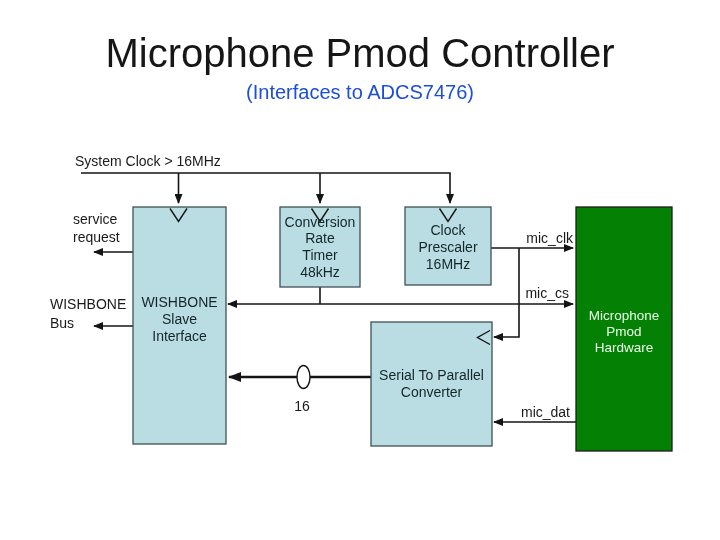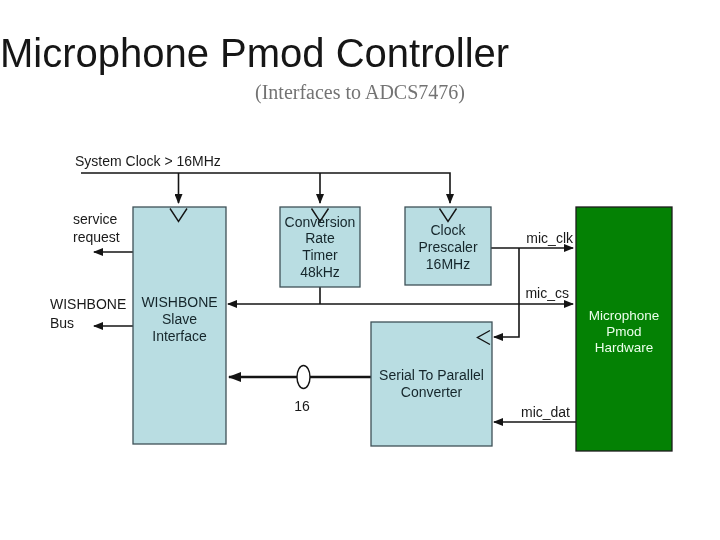--- a/index.html
+++ b/index.html
@@ -1,26 +1,26 @@
 <!DOCTYPE html>
 <html><head>
 <meta charset="utf-8">
 <style>
   html,body { margin:0; padding:0; background:#ffffff; }
   .slide {
     position:relative; width:720px; height:540px; background:#ffffff;
     overflow:hidden; font-family:"Liberation Sans", sans-serif;
   }
   .title {
-    position:absolute; top:31px; left:0; width:720px; 
+    position:absolute; top:31px; left:0; width:720px; text-align:center;
     font-size:40px; line-height:44px; color:#161616; white-space:nowrap;
   }
   .subtitle {
     position:absolute; top:80px; left:0; width:720px; text-align:center;
-    font-size:20px; line-height:24px; color:#737373; white-space:nowrap;font-family:Liberation Serif, serif;
+    font-size:20px; line-height:24px; color:#1d4ed8; white-space:nowrap;
   }
   svg.diagram { position:absolute; left:0; top:0; }
   .wire   { stroke:#141414; stroke-width:1.6; fill:none; }
   .buswire{ stroke:#141414; stroke-width:2.6; fill:none; }
   .blk    { stroke:#3e5157; stroke-width:1.3; }
   .hwblk  { stroke:#1c1c1c; stroke-width:1.3; }
   .chev   { stroke:#141414; stroke-width:1.4; fill:none; }
   .dlabel { font:14px "Liberation Sans", sans-serif; fill:#1a1a1a; }
   .btext  { font:14px "Liberation Sans", sans-serif; fill:#15262b; }
   .htext  { font:13.5px "Liberation Sans", sans-serif; fill:#ecffec; }

